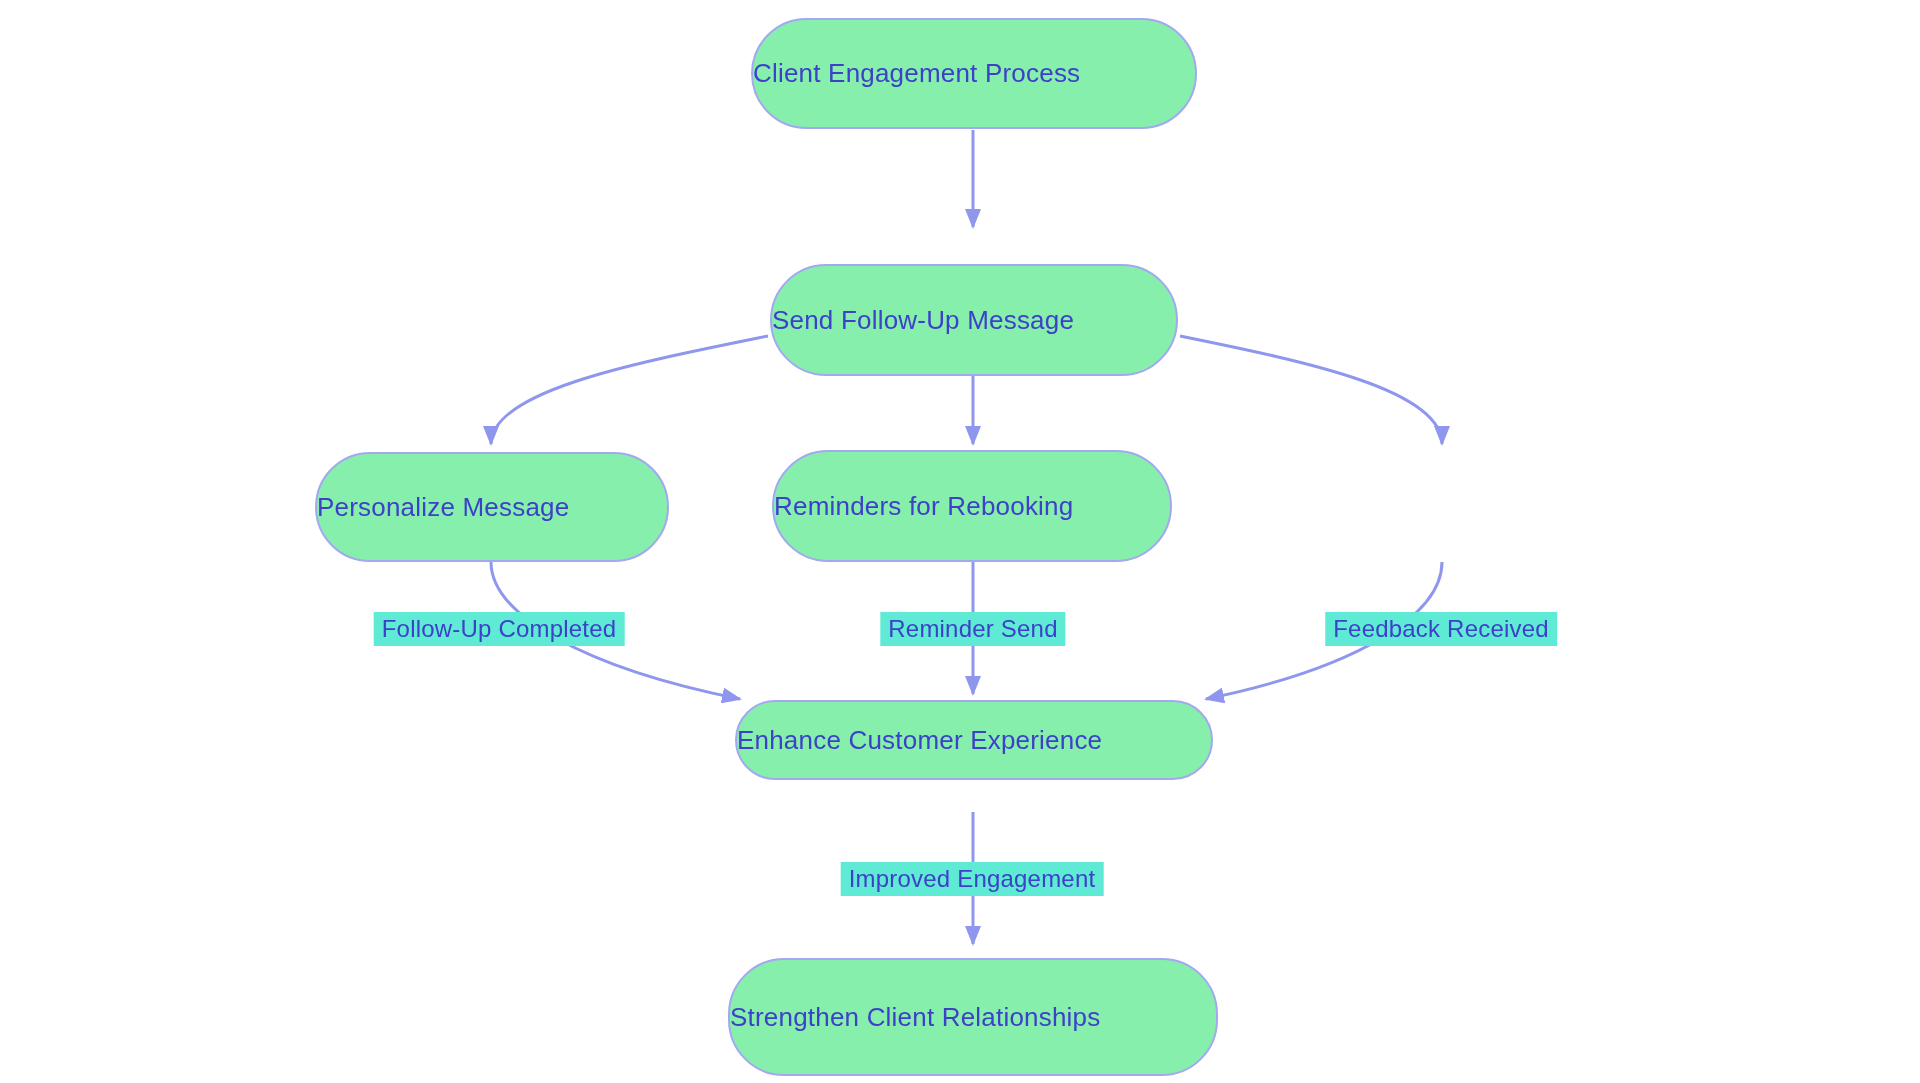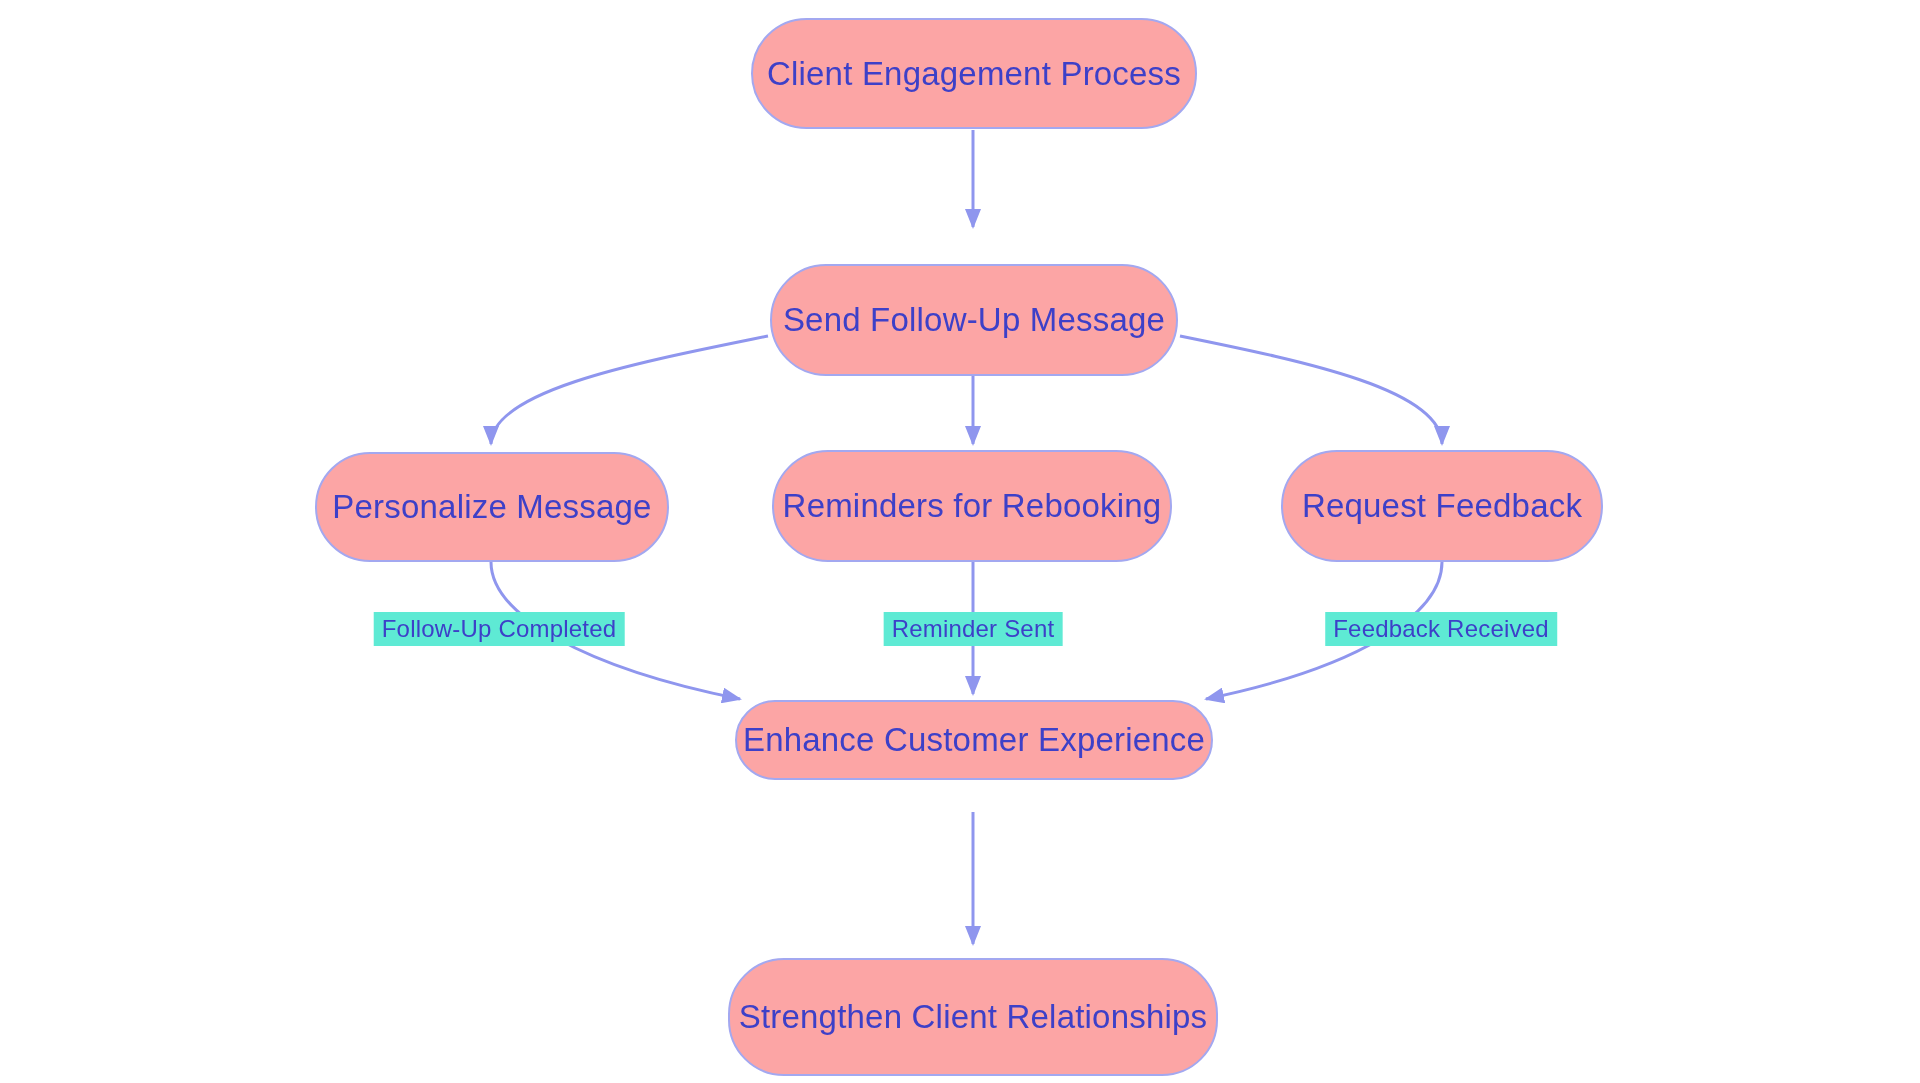--- a/index.html
+++ b/index.html
@@ -22,28 +22,27 @@
     height: 1083px;
   }
   .edge {
     fill: none;
     stroke: #8f96ee;
     stroke-width: 3;
   }
   .node {
     position: absolute;
     box-sizing: border-box;
-    background: #fca5a5;
+    background: #86efac;
     border: 2px solid #a3a8f0;
     border-radius: 56px;
     display: flex;
     align-items: center;
-    justify-content: center;
     color: #3d40c8;
-    font-size: 33px;
+    font-size: 26px;
     letter-spacing: 0.2px;
     white-space: nowrap;
   }
   .edge-label {
     position: absolute;
     transform: translate(-50%, -50%);
     background: #5eead4;
     color: #3d40c8;
     font-size: 24px;
     padding: 3px 8px;
@@ -81,32 +80,30 @@
   </div>
 
   <div class="node" style="left:772px; top:450px; width:400px; height:112px;">
     <span>Reminders for Rebooking</span>
   </div>
 
   <div class="node" style="left:315px; top:452px; width:354px; height:110px;">
     <span>Personalize Message</span>
   </div>
 
-  <div class="node" style="left:1281px; top:450px; width:322px; height:112px;">
-    <span>Request Feedback</span>
-  </div>
 
   <div class="node" style="left:735px; top:700px; width:478px; height:80px;">
     <span>Enhance Customer Experience</span>
   </div>
 
   <div class="node" style="left:728px; top:950px; width:490px; height:118px;margin-top:8px;">
     <span>Strengthen Client Relationships</span>
   </div>
 
   <div class="edge-label" style="left:499px; top:629px;">Follow-Up Completed</div>
 
-  <div class="edge-label" style="left:973px; top:629px;">Reminder Sent</div>
+  <div class="edge-label" style="left:973px; top:629px;">Reminder Send</div>
 
   <div class="edge-label" style="left:1441px; top:629px;text-align:right;">Feedback Received</div>
 
+  <div class="edge-label" style="left:972px; top:879px;">Improved Engagement</div>
 
 </div>
 
 </body></html>

